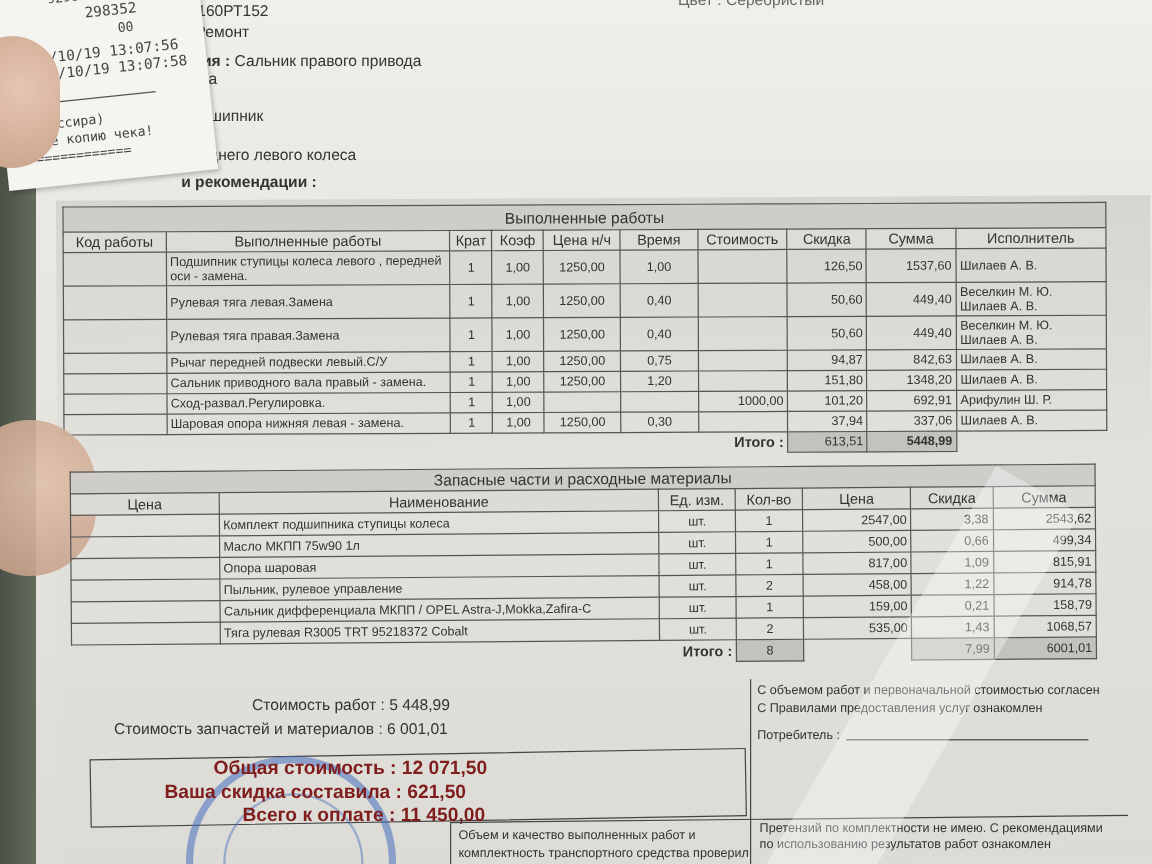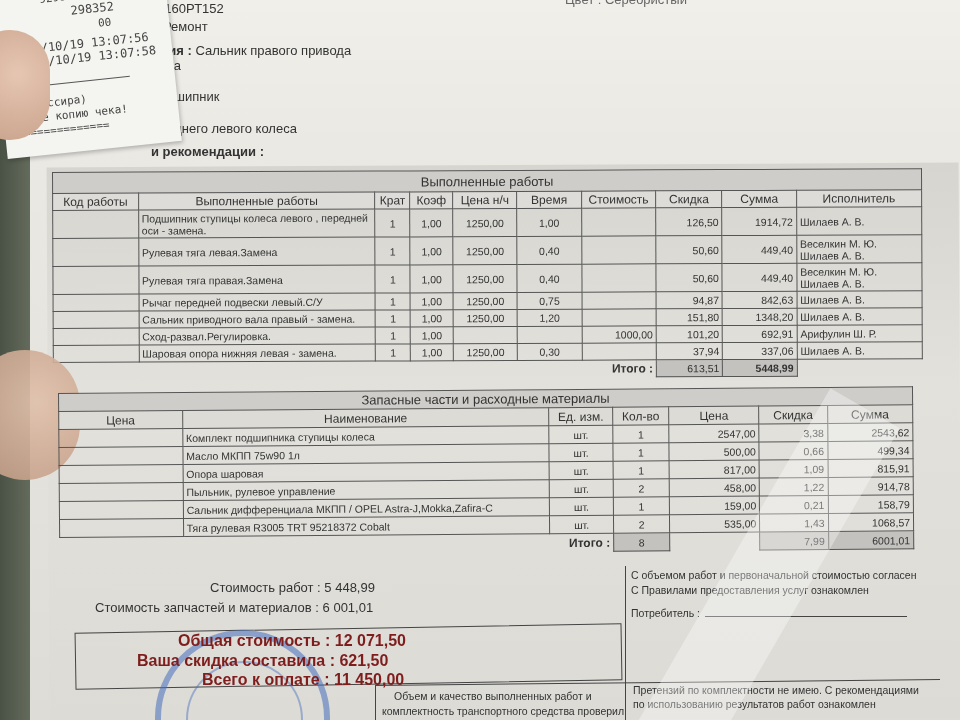--- a/index.html
+++ b/index.html
@@ -103,21 +103,21 @@
   </tr>
   <tr style="height:28px">
     <td></td>
     <td>Подшипник ступицы колеса левого , передней оси - замена.</td>
     <td class="ctr">1</td>
     <td class="ctr">1,00</td>
     <td class="ctr">1250,00</td>
     <td class="ctr">1,00</td>
     <td class="num"></td>
     <td class="num">126,50</td>
-    <td class="num">1914,72</td>
+    <td class="num">1537,60</td>
     <td>Шилаев А. В.</td>
   </tr>
   <tr style="height:28px">
     <td></td>
     <td>Рулевая тяга левая.Замена</td>
     <td class="ctr">1</td>
     <td class="ctr">1,00</td>
     <td class="ctr">1250,00</td>
     <td class="ctr">0,40</td>
     <td class="num"></td>
@@ -285,18 +285,18 @@
 <div class="big" style="left:137px;top:652px;">Ваша скидка составила : 621,50</div>
 <div class="big" style="left:202px;top:671px;">Всего к оплате : 11 450,00</div>
 
 <div class="vline" style="left:625px;top:566px;height:154px;"></div>
 <div class="right-block" style="left:631px;top:569px;">С объемом работ и первоначальной стоимостью согласен</div>
 <div class="right-block" style="left:631px;top:584px;">С Правилами предоставления услуг ознакомлен</div>
 <div class="right-block" style="left:631px;top:607px;">Потребитель :</div>
 <div class="hline" style="left:705px;top:616px;width:202px;"></div>
 <div class="hline" style="left:375px;top:682px;width:565px;transform:rotate(-0.6deg);"></div>
 <div class="vline" style="left:375px;top:686px;height:34px;"></div>
-<div class="right-block" style="left:394px;top:690px;">Объем и качество выполненных работ и</div>
+<div class="right-block" style="left:382px;top:690px;">Объем и качество выполненных работ и</div>
 <div class="right-block" style="left:382px;top:705px;">комплектность транспортного средства проверил</div>
 <div class="right-block" style="left:633px;top:684px;">Претензий по комплектности не имею. С рекомендациями</div>
 <div class="right-block" style="left:633px;top:698px;">по использованию результатов работ ознакомлен</div>
 
 <div class="glare"></div>
 
 </body></html>

